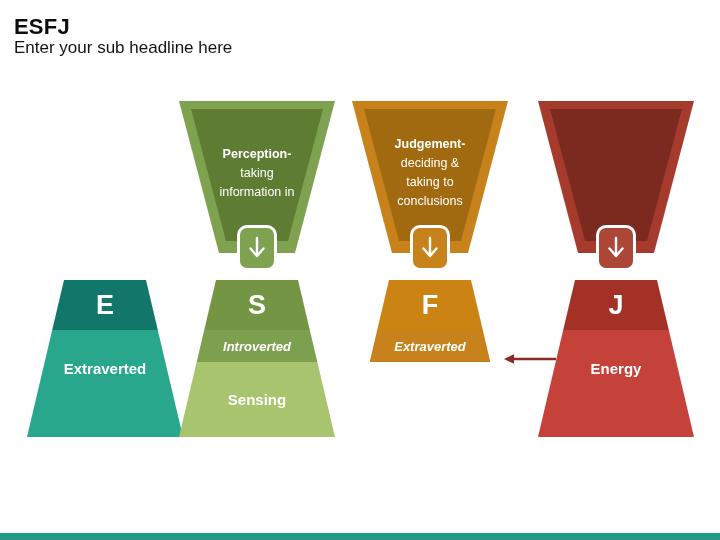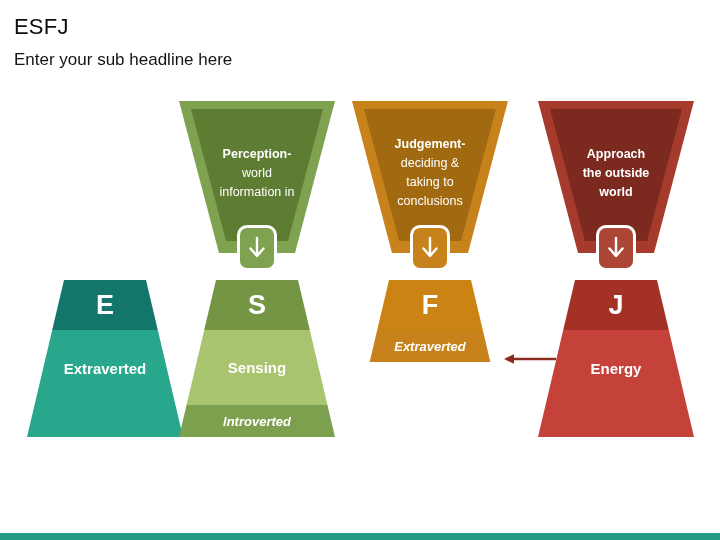--- a/index.html
+++ b/index.html
@@ -1,20 +1,20 @@
 <!DOCTYPE html>
 <html><head>
 <meta charset="utf-8">
 <style>
   html,body{margin:0;padding:0;}
   body{font-family:"Liberation Sans",sans-serif;background:#e8e8e8;}
   .slide{position:relative;width:720px;height:540px;background:#ffffff;overflow:hidden;}
 
-  .title{position:absolute;left:14px;top:14px;margin:0;font-size:22px;font-weight:400;color:#0d0d0d;letter-spacing:.2px;}
-  .subtitle{position:absolute;left:14px;top:50px;margin:0;font-size:17px;font-weight:400;color:#141414;}
+  .title{position:absolute;left:14px;top:14px;margin:0;font-size:22px;font-weight:700;color:#0d0d0d;letter-spacing:.2px;}
+  .subtitle{position:absolute;left:14px;top:38px;margin:0;font-size:17px;font-weight:400;color:#141414;}
 
   .col{position:absolute;top:101px;width:156px;height:336px;}
 
   
   .funnel{position:absolute;left:0;top:0;width:156px;height:152px;}
   .funnel-outer{position:absolute;inset:0;background:var(--border);
     clip-path:polygon(0 0,156px 0,116px 152px,40px 152px);}
   .funnel-inner{position:absolute;left:0;top:8px;width:156px;height:132px;background:var(--inner);
     clip-path:polygon(12px 0,144px 0,109px 132px,47px 132px);}
   .funnel-label{position:absolute;left:18px;top:22px;width:120px;height:100px;
@@ -59,38 +59,38 @@
       </div>
     </div>
   </div>
 
   <div class="col" style="left: 179px; --border: #7EA250; --inner: #5E7D33; --chip: #7EA250; --band_top: #739544; --band_mid: #A9C46E; --band_bottom: #7DA04F;">
     <div class="funnel">
       <div class="funnel-outer"></div>
       <div class="funnel-inner"></div>
       <div class="funnel-label">
         <span class="b">Perception-</span>
-        <span>world</span>
+        <span>taking</span>
         <span>information in</span>
       </div>
       <div class="chip">
         <svg width="22" height="26" viewBox="0 0 22 26">
           <path d="M11 3 V20 M4.5 13.5 L11 21 L17.5 13.5" fill="none" stroke="#ffffff" stroke-width="2.4" stroke-linecap="round" stroke-linejoin="round"></path>
         </svg>
       </div>
     </div>
     <div class="trap">
       <div class="band band-top">
         <span>S</span>
       </div>
+      <div class="band band-bottom">
+        <span>Introverted</span>
+      </div>
       <div class="band band-mid">
         <span>Sensing</span>
-      </div>
-      <div class="band band-bottom">
-        <span>Introverted</span>
       </div>
     </div>
   </div>
 
   <div class="col" style="left: 352px; --border: #C8821C; --inner: #A26A10; --chip: #C8821C; --band_top: #CB8413; --band_mid: #F2A43C; --band_bottom: #C8821C;">
     <div class="funnel">
       <div class="funnel-outer"></div>
       <div class="funnel-inner"></div>
       <div class="funnel-label">
         <span class="b">Judgement-</span>
@@ -111,25 +111,20 @@
       <div class="band band-bottom">
         <span>Extraverted</span>
       </div>
     </div>
   </div>
 
   <div class="col" style="left: 538px; --border: #A63B2D; --inner: #7C2A20; --chip: #AC4737; --band_top: #A33126; --band_mid: #C4423A;">
     <div class="funnel">
       <div class="funnel-outer"></div>
       <div class="funnel-inner"></div>
-      <div class="funnel-label">
-        <span class="b">Approach</span>
-        <span class="b">the outside</span>
-        <span class="b">world</span>
-      </div>
       <div class="chip">
         <svg width="22" height="26" viewBox="0 0 22 26">
           <path d="M11 3 V20 M4.5 13.5 L11 21 L17.5 13.5" fill="none" stroke="#ffffff" stroke-width="2.4" stroke-linecap="round" stroke-linejoin="round"></path>
         </svg>
       </div>
     </div>
     <div class="trap two">
       <div class="band band-top">
         <span>J</span>
       </div>

